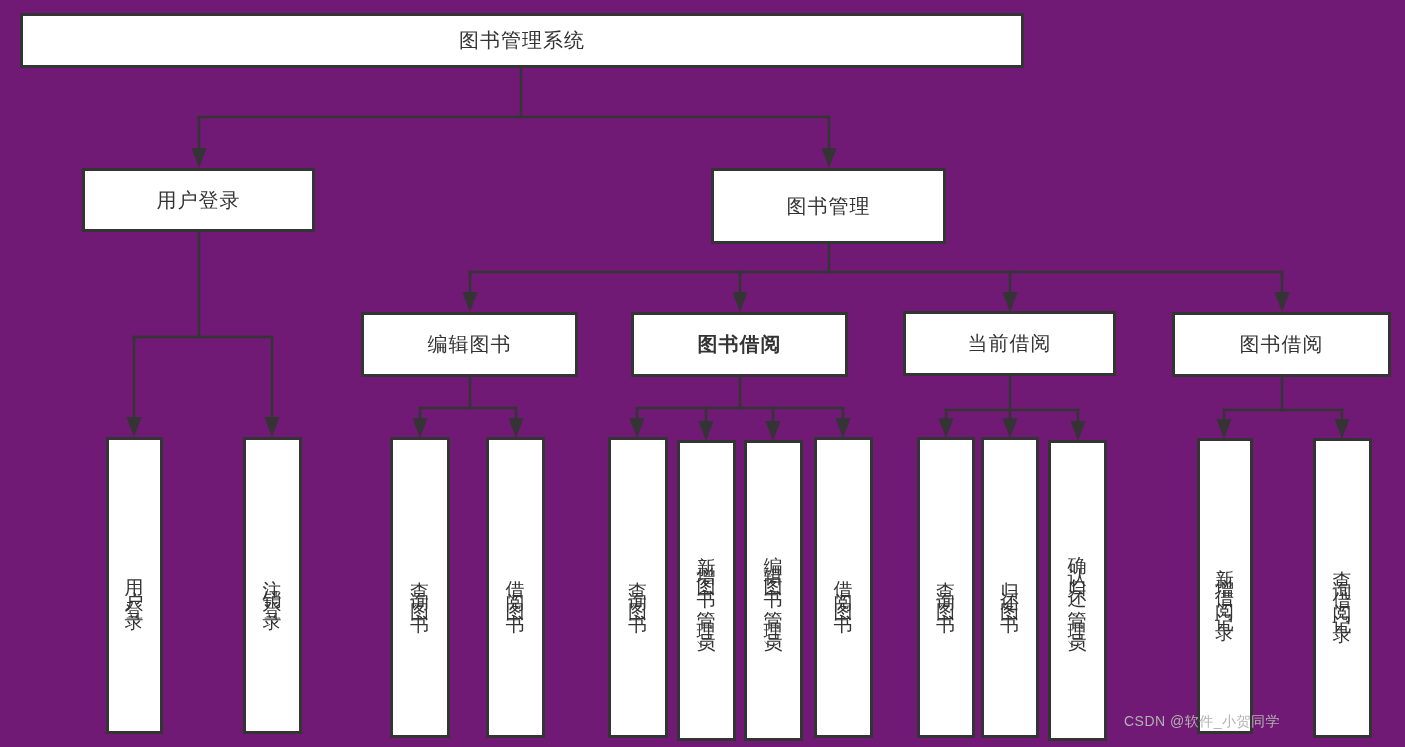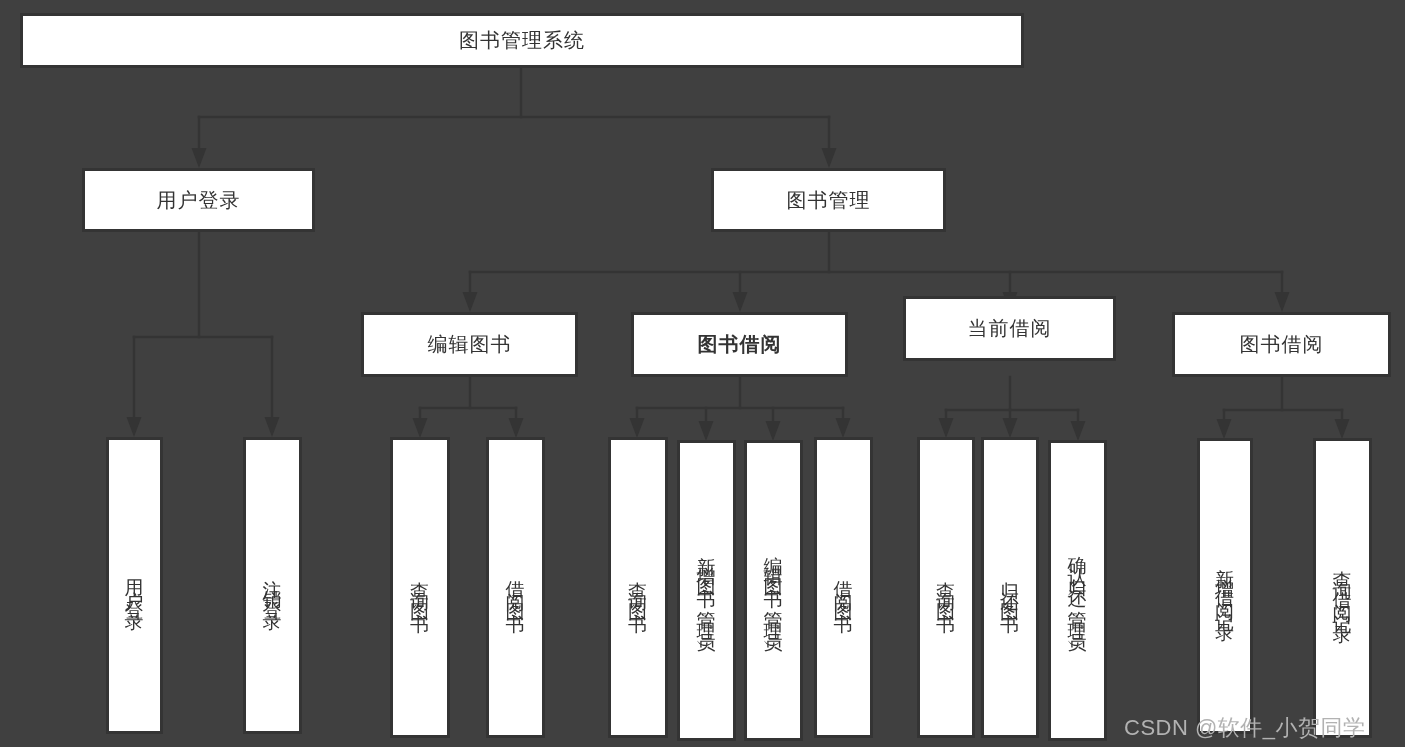--- a/index.html
+++ b/index.html
@@ -1,19 +1,19 @@
 <!DOCTYPE html>
 <html><head>
 <meta charset="utf-8">
 <style>
   html,body{margin:0;padding:0;background:#ffffff;}
   .canvas{
     position:relative;
     width:1405px;height:747px;
-    background:#404040;
+    background:#701a75;
     font-family:"Liberation Sans","DejaVu Sans",sans-serif;
     overflow:hidden;
   }
   #connector-layer{position:absolute;left:0;top:0;width:1405px;height:747px;}
   #node-layer{position:absolute;left:0;top:0;width:1405px;height:747px;}
   .node{
     position:absolute;
     box-sizing:border-box;
     border:3px solid #343434;
     background:#ffffff;
@@ -30,21 +30,21 @@
     writing-mode:vertical-rl;
     text-orientation:mixed;
     font-size:19px;
     line-height:1;
     letter-spacing:11px;
     color:#333333;
   }
   .watermark{
     position:absolute;
     left:1124px;top:713px;
-    font-size:22px;
+    font-size:14px;
     color:#b2b2b2;
     letter-spacing:0.5px;
     white-space:nowrap;
     z-index:5;
   }
 </style>
 </head>
 <body>
 
 <div class="canvas">
@@ -116,30 +116,30 @@
         <polygon points="1334.5,419 1349.5,419 1342,439" fill="#343434"></polygon>
       </g>
     </svg>
   <div id="node-layer">
       <div class="node horiz" style="left: 20px; top: 13px; width: 1004px; height: 55px;">
         <span class="label">图书管理系统</span>
       </div>
       <div class="node horiz" style="left: 82px; top: 168px; width: 233px; height: 64px;">
         <span class="label">用户登录</span>
       </div>
-      <div class="node horiz" style="left: 711px; top: 168px; width: 235px; height: 64px;">
+      <div class="node horiz" style="left: 711px; top: 168px; width: 235px; height: 76px;">
         <span class="label">图书管理</span>
       </div>
       <div class="node horiz" style="left: 361px; top: 312px; width: 217px; height: 65px;">
         <span class="label">编辑图书</span>
       </div>
       <div class="node horiz" style="left: 631px; top: 312px; width: 217px; height: 65px; font-weight: bold;">
         <span class="label">图书借阅</span>
       </div>
-      <div class="node horiz" style="left: 903px; top: 296px; width: 213px; height: 65px;">
+      <div class="node horiz" style="left: 903px; top: 311px; width: 213px; height: 65px;">
         <span class="label">当前借阅</span>
       </div>
       <div class="node horiz" style="left: 1172px; top: 312px; width: 219px; height: 65px;">
         <span class="label">图书借阅</span>
       </div>
       <div class="node vert" style="left: 106px; top: 437px; width: 57px; height: 297px;">
         <span class="label">用户登录</span>
       </div>
       <div class="node vert" style="left: 243px; top: 437px; width: 59px; height: 297px;">
         <span class="label">注销登录</span>

